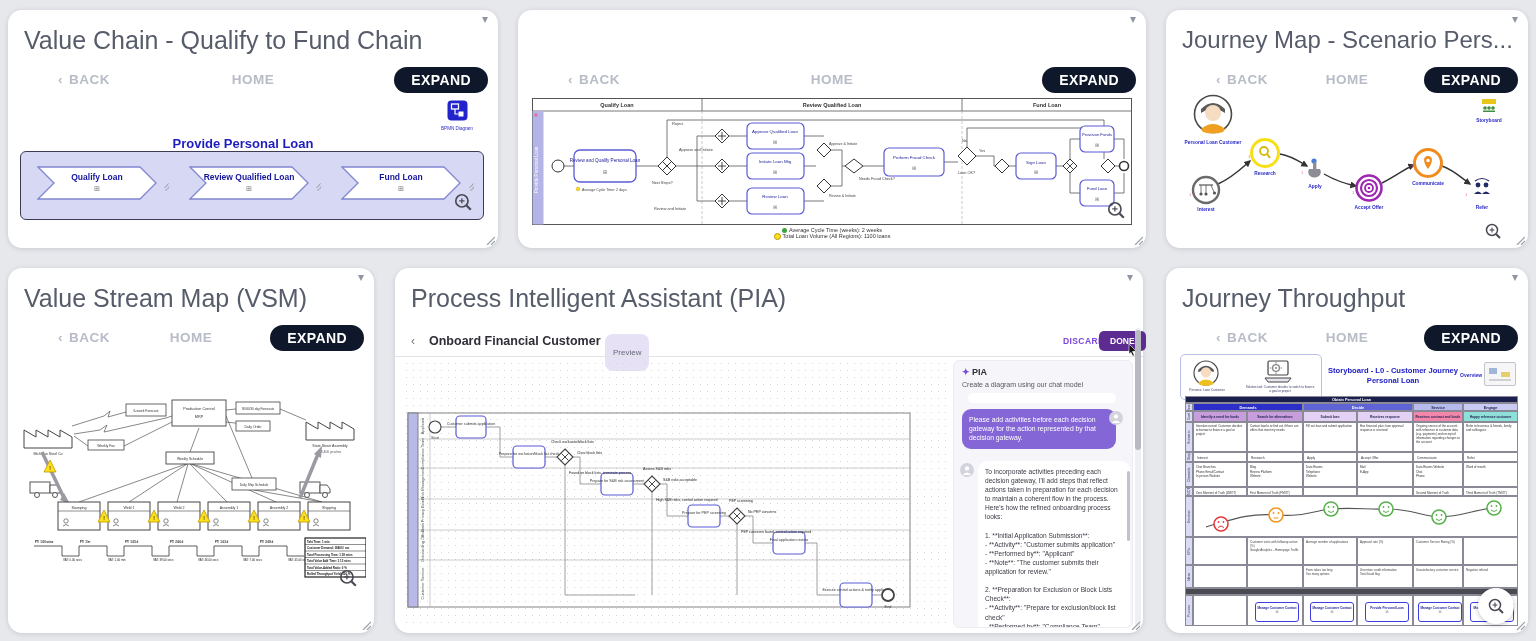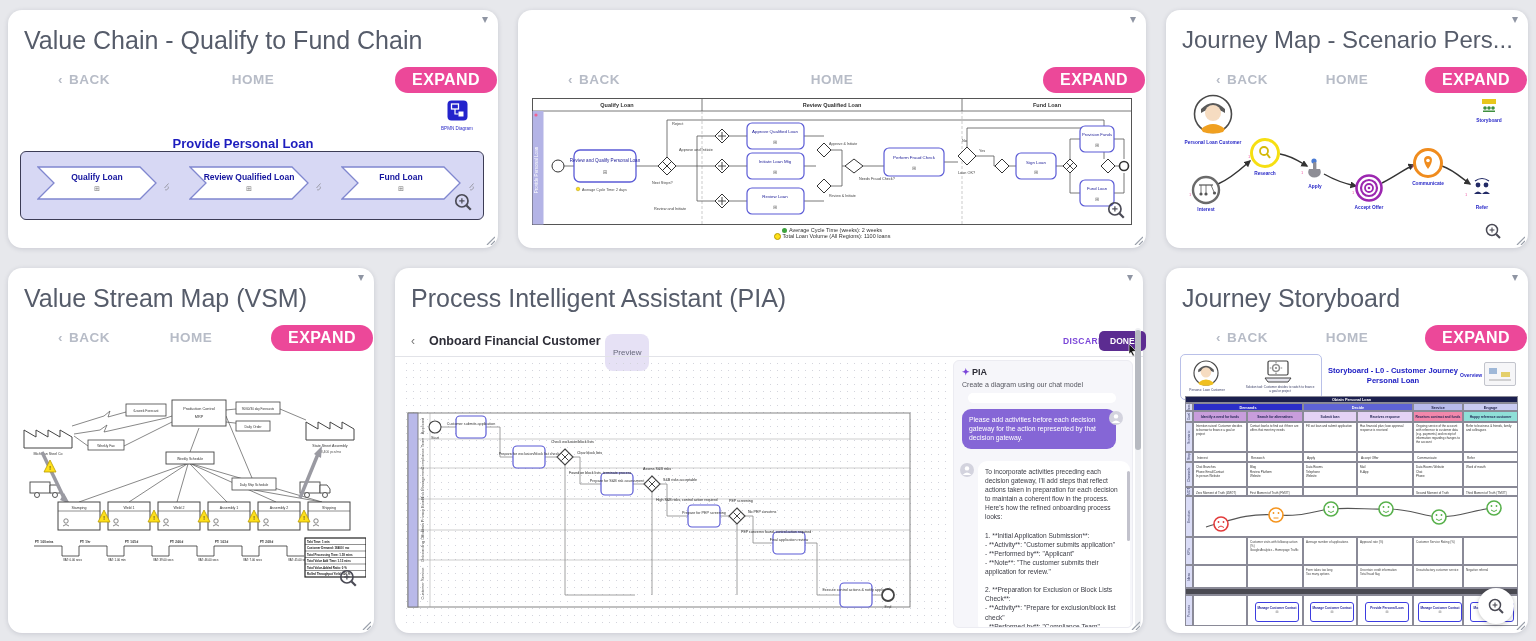--- a/index.html
+++ b/index.html
@@ -4,21 +4,21 @@
 <style>
   html,body{margin:0;padding:0;width:1536px;height:641px;background:#e7e8ec;overflow:hidden;
     font-family:"Liberation Sans",sans-serif;-webkit-font-smoothing:antialiased;}
   .card{position:absolute;background:#fff;border-radius:14px;box-shadow:0 1px 5px rgba(30,35,60,.15);}
   .abs{position:absolute;}
   .caret{position:absolute;top:3px;right:10px;color:#8f95a3;font-size:12px;line-height:12px;cursor:pointer;}
   .ctitle{position:absolute;left:16px;top:16px;font-size:25px;color:#565c6a;white-space:nowrap;}
   .back{position:absolute;left:16px;top:62px;font-size:13.5px;font-weight:bold;color:#b7bcc7;letter-spacing:.5px;margin-left:34px;}
   .back .ch{font-weight:bold;margin-right:6px;}
   .home{position:absolute;left:50%;transform:translateX(-50%);top:62px;font-size:13.5px;font-weight:bold;color:#b7bcc7;letter-spacing:.5px;}
-  .expand{position:absolute;right:1px;top:57px;background:#ec4899;color:#fff;font-size:16px;font-weight:bold;
+  .expand{position:absolute;right:10px;top:57px;background:#0f172a;color:#fff;font-size:14px;font-weight:bold;
     letter-spacing:.4px;border-radius:14px;padding:6px 17px;line-height:14px;}
   .rsz{position:absolute;right:3px;bottom:3px;}
   .zbtn{position:absolute;}
   .ml{white-space:pre-line;}
   .cell{position:absolute;border:0.5px solid #8a8a97;box-sizing:border-box;overflow:hidden;}
   .rl{writing-mode:vertical-rl;transform:rotate(180deg);font-size:3.4px;color:#3c4068;width:100%;height:100%;
       display:flex;align-items:center;justify-content:center;}
   .dots{background-image:radial-gradient(#d3d4dc 0.9px, transparent 1px);background-size:7px 7px;}
 </style>
 </head>
@@ -590,21 +590,21 @@
     <div style="position:absolute;top:2px;left:0;width:6px;height:120px;background:#b7bac1;border-radius:3px;"></div>
   </div>
   <svg class="rsz" width="10" height="10">
       <line x1="2" y1="10" x2="10" y2="2" stroke="#9aa0ab" stroke-width="1.2"></line>
       <line x1="6" y1="10" x2="10" y2="6" stroke="#9aa0ab" stroke-width="1.2"></line>
     </svg>
 </div>
 
 <div class="card" style="left:1166px;top:268px;width:362px;height:365px;">
   <div class="caret">▾</div>
-  <div class="ctitle">Journey Storyboard</div>
+  <div class="ctitle">Journey Throughput</div>
   <div class="back"><span class="ch">‹</span><span>BACK</span></div>
   <div class="home">HOME</div>
   <div class="expand">EXPAND</div>
   <div class="abs" style="left:14px;top:86px;width:140px;height:44px;border:1px solid #b9c0e8;border-radius:5px;">
     <svg class="abs" style="left:12px;top:5px;" width="26" height="26" viewBox="0 0 40 40">
       <circle cx="20" cy="20" r="18.5" fill="#fff" stroke="#4a4a4a" stroke-width="1.8"></circle>
       <path d="M8,15 Q20,3 32,15 L32,19 Q20,11 8,19 Z" fill="#5a5a5a"></path>
       <circle cx="20" cy="19" r="8" fill="#f6dcc1"></circle>
       <path d="M8,35 Q20,25 32,35 L30,38 Q20,41 10,38 Z" fill="#f0c020"></path>
     </svg>

